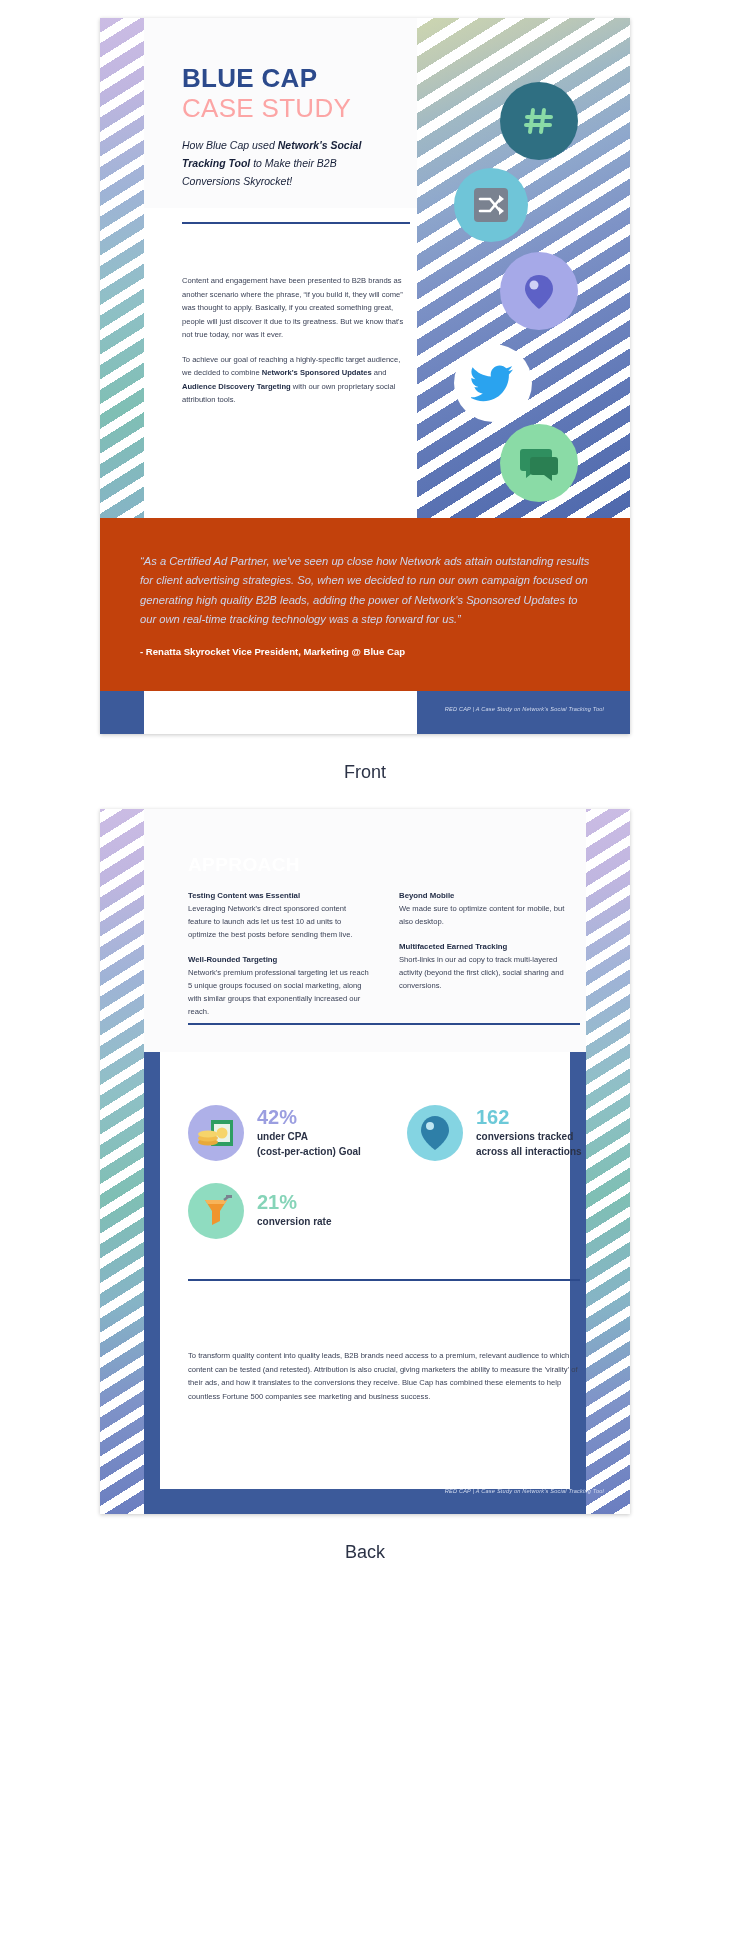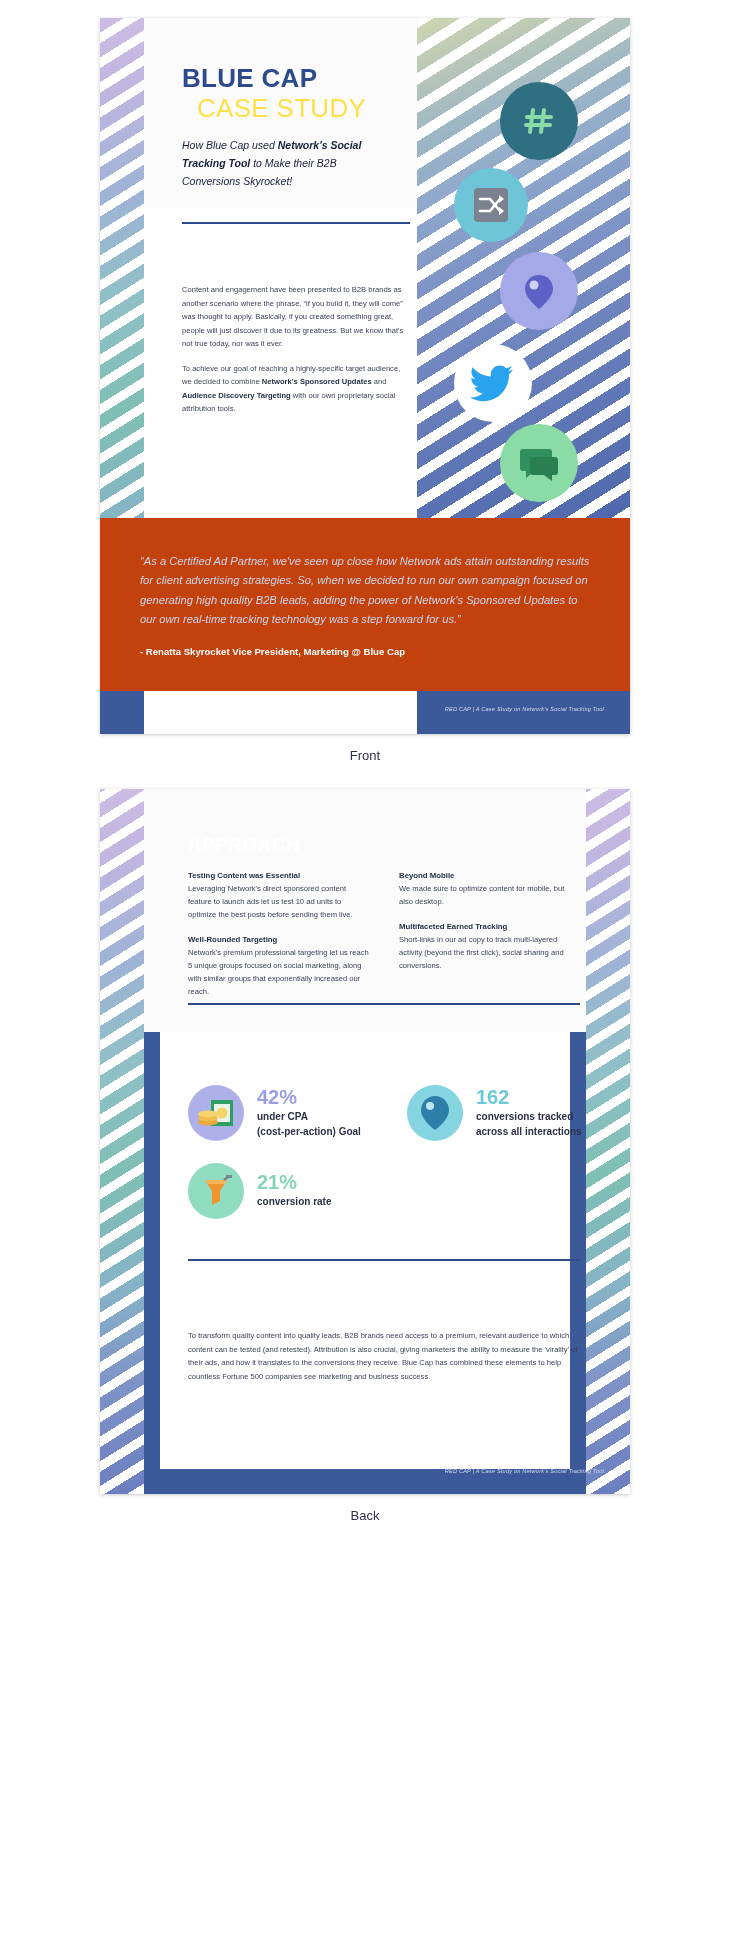--- a/index.html
+++ b/index.html
@@ -103,43 +103,43 @@
     width: 273px; height: 43px;
     background: #ffffff;
   }
 
   .title-block { position: absolute; left: 82px; top: 46px; width: 240px; }
   h1.t1 {
     font-size: 26px; font-weight: bold; color: #2c4a8c;
     letter-spacing: 0.3px; line-height: 1.12;
   }
   h1.t2 {
-    font-size: 26px; font-weight: normal; color: #fde047;
-    letter-spacing: 0.3px; line-height: 1.15; margin-top: 1px; margin-left: 15px;
+    font-size: 26px; font-weight: normal; color: #fca5a5;
+    letter-spacing: 0.3px; line-height: 1.15; margin-top: 1px;
   }
   .subtitle {
     margin-top: 12px;
     font-size: 10.5px; font-style: italic; color: #172039;
     line-height: 1.72; width: 215px;
   }
   .subtitle b { font-weight: bold; }
 
   .rule {
     height: 1.6px; background: #2c4a8c; width: 228px;
   }
   .rule-top { position: absolute; left: 82px; top: 204px; }
 
   .sec-head {
     font-size: 19px; font-weight: bold; color: #ffffff;
     letter-spacing: 0.4px;
   }
   .overview-head { position: absolute; left: 82px; top: 236px; }
 
   .body-col {
-    position: absolute; left: 82px; top: 265px; width: 222px;
+    position: absolute; left: 82px; top: 256px; width: 222px;
   }
   .body-col p {
     font-size: 7.6px; color: #3b4257; line-height: 1.78;
     margin-bottom: 11px;
   }
   .body-col p b { color: #1f2a44; font-weight: bold; }
 
   .quote-text {
     font-size: 11.2px; font-style: italic; color: #ccd6ee;
     line-height: 1.72;
@@ -235,22 +235,22 @@
     height: 1.6px; background: #2c4a8c;
   }
   .conclusion-head { position: absolute; left: 88px; top: 502px; }
   .conclusion-body {
     position: absolute; left: 88px; top: 540px; width: 390px;
     font-size: 7.6px; color: #3b4257; line-height: 1.78;
   }
 
   .caption {
     width: 730px; text-align: center;
-    font-size: 13px; color: #2b3246;
-    padding: 14px 0 26px;
+    font-size: 18px; color: #2b3246;
+    padding: 28px 0 26px;
   }
 </style>
 </head>
 <body>
 
 <div class="page-wrap">
 
   <div class="card front">
 
     <div class="chev left">

